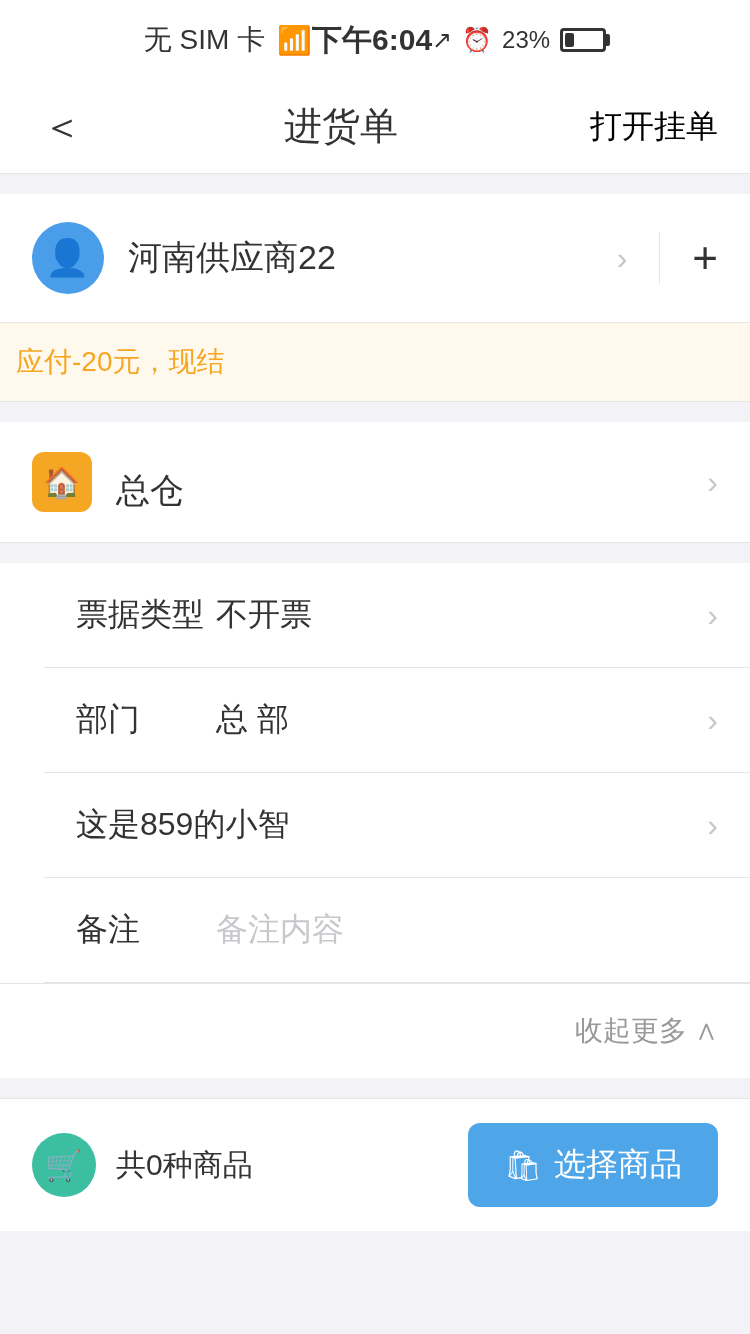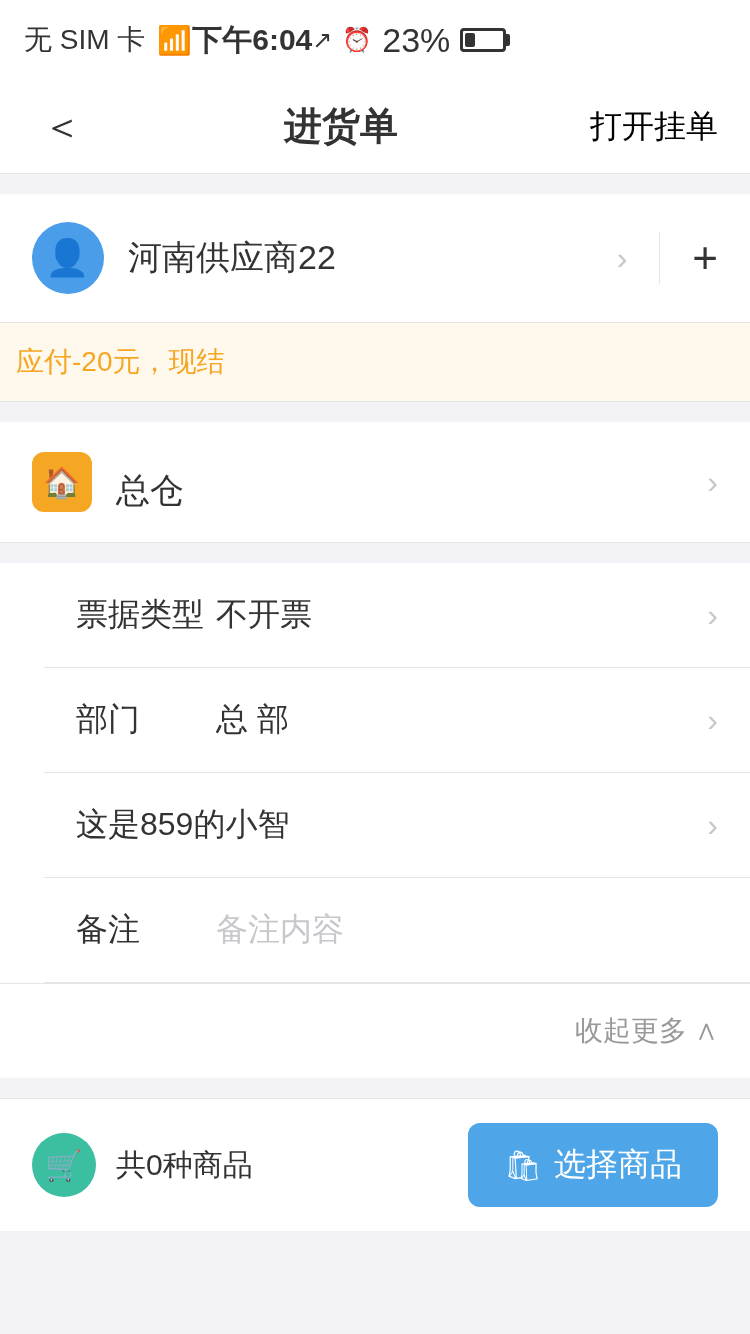--- a/index.html
+++ b/index.html
@@ -13,21 +13,21 @@
       color: #333;
     }
 
     
     .status-bar {
       width: 100%;
       height: 80px;
       background: #fff;
       display: flex;
       align-items: center;
-      justify-content: flex-start;
+      justify-content: center;
       padding: 0 24px;
       font-size: 28px;
       font-weight: 500;
     }
     .status-left {
       display: flex;
       align-items: center;
       gap: 12px;
     }
     .status-right {
@@ -78,21 +78,21 @@
       border-bottom: 1px solid #e5e5e5;
     }
     .nav-back {
       font-size: 40px;
       color: #333;
       cursor: pointer;
       padding: 10px;
     }
     .nav-title {
       font-size: 38px;
-      font-weight: 700;
+      font-weight: 400;
       color: #333;
     }
     .nav-action {
       font-size: 32px;
       color: #000000;
       cursor: pointer;
     }
 
     
     .section-divider {
@@ -294,21 +294,21 @@
 
 <div class="status-bar">
   <div class="status-left">
     <span>无 SIM 卡</span>
     <span class="wifi-icon">📶</span>
   </div>
   <div style="font-size:30px;font-weight:600;">下午6:04</div>
   <div class="status-right">
     <span style="font-size:24px;">↗</span>
     <span style="font-size:24px;">⏰</span>
-    <span style="font-size:34px;">23%</span>
+    <span style="font-size:24px;">23%</span>
     <div class="battery-icon">
       <div class="battery-fill"></div>
     </div>
   </div>
 </div>
 
 <div class="nav-bar">
   <span class="nav-back">＜</span>
   <span class="nav-title">进货单</span>
   <span class="nav-action">打开挂单</span>

